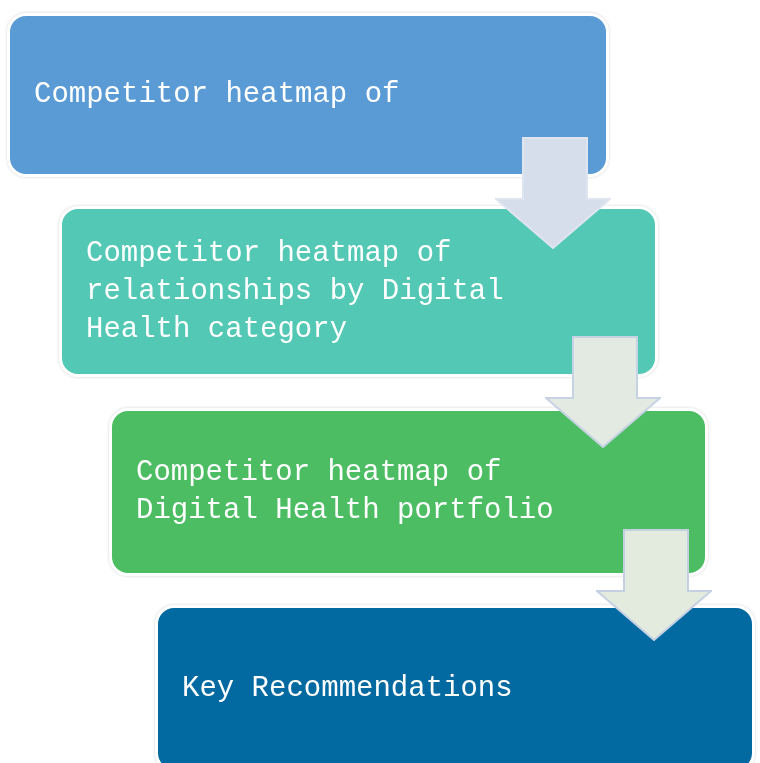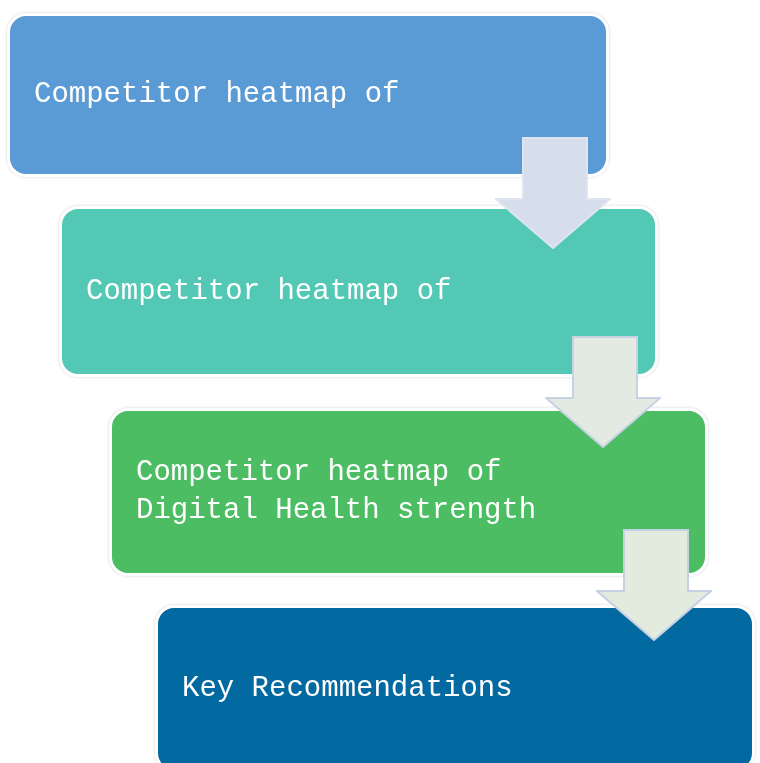--- a/index.html
+++ b/index.html
@@ -52,25 +52,27 @@
 <body>
 
 <div class="stage">
 
   <div class="box box1" style="background-color: rgb(91, 155, 213);">
     <div class="line">Competitor heatmap of</div>
   </div>
 
   <div class="box box2" style="background-color: rgb(83, 200, 181);">
     <div class="line">Competitor heatmap of</div>
+    <div class="line">relationships by Digital</div>
+    <div class="line">Health category</div>
   </div>
 
   <div class="box box3" style="background-color: rgb(76, 189, 99);">
     <div class="line">Competitor heatmap of</div>
-    <div class="line">Digital Health strength</div>
+    <div class="line">Digital Health portfolio</div>
   </div>
 
   <div class="box box4" style="background-color: #0369a1;">
     <div class="line">Key Recommendations</div>
   </div>
 
   <svg class="arrow arrow1" viewBox="0 0 116 112">
     <polygon points="28,1 92,1 92,62 115,62 58,111 1,62 28,62" stroke-width="2" stroke-linejoin="miter" style="fill: rgb(214, 221, 235); stroke: rgb(222, 228, 240);"></polygon>
   </svg>
 

